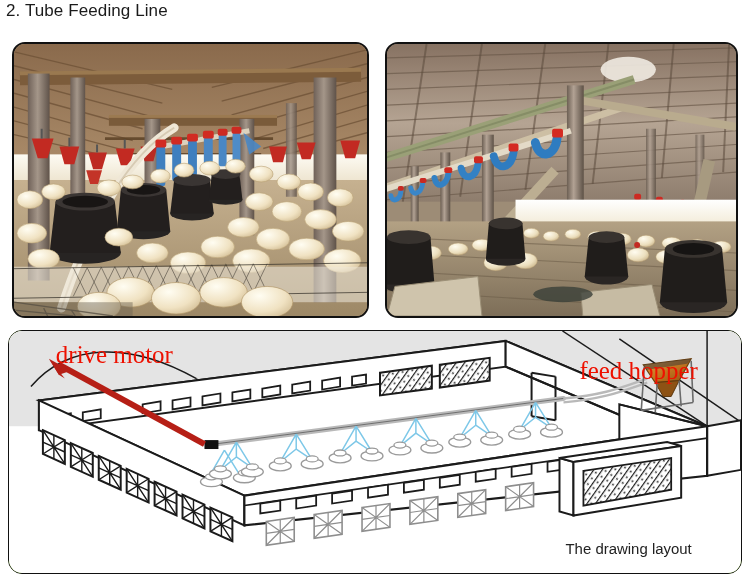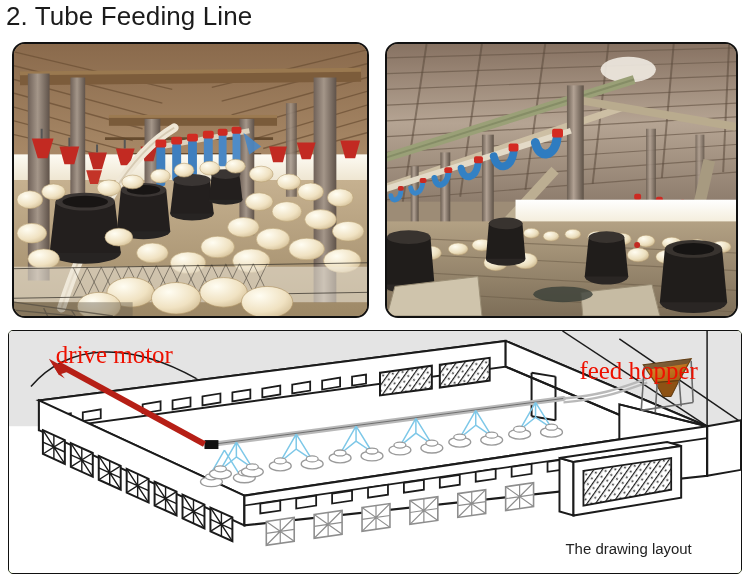--- a/index.html
+++ b/index.html
@@ -8,21 +8,21 @@
     background:#ffffff;
     font-family:"Liberation Sans",sans-serif;
     overflow:hidden;
     position:relative;
   }
   #page{position:relative;width:750px;height:581px;}
 
   
   .page-title{
     position:absolute;left:6px;top:1px;
-    font-size:26px;font-weight:400;color:#1b1b1b;
+    font-size:17px;font-weight:400;color:#1b1b1b;
     letter-spacing:.1px;
     font-family:"Liberation Sans",sans-serif;
   }
 
   
   .photo-frame{
     position:absolute;
     border:2px solid #111;
     border-radius:13px;
     overflow:hidden;
@@ -30,21 +30,21 @@
     box-sizing:border-box;
   }
   #photo-left{left:12px;top:42px;width:357px;height:276px;}
   #photo-right{left:385px;top:42px;width:353px;height:276px;}
   .photo-frame svg{display:block;width:100%;height:100%;}
 
   
   #diagram-panel{
     position:absolute;left:8px;top:330px;width:734px;height:244px;
     border:1.6px solid #111;
-    border-radius:5px;
+    border-radius:14px;
     background:#84cc16;
     overflow:hidden;
     box-sizing:border-box;
   }
   #diagram-panel svg{display:block;width:100%;height:100%;}
 
   .annot-label{
     font-family:"Liberation Serif",serif;
     font-size:25px;
     fill:#ee1100;

